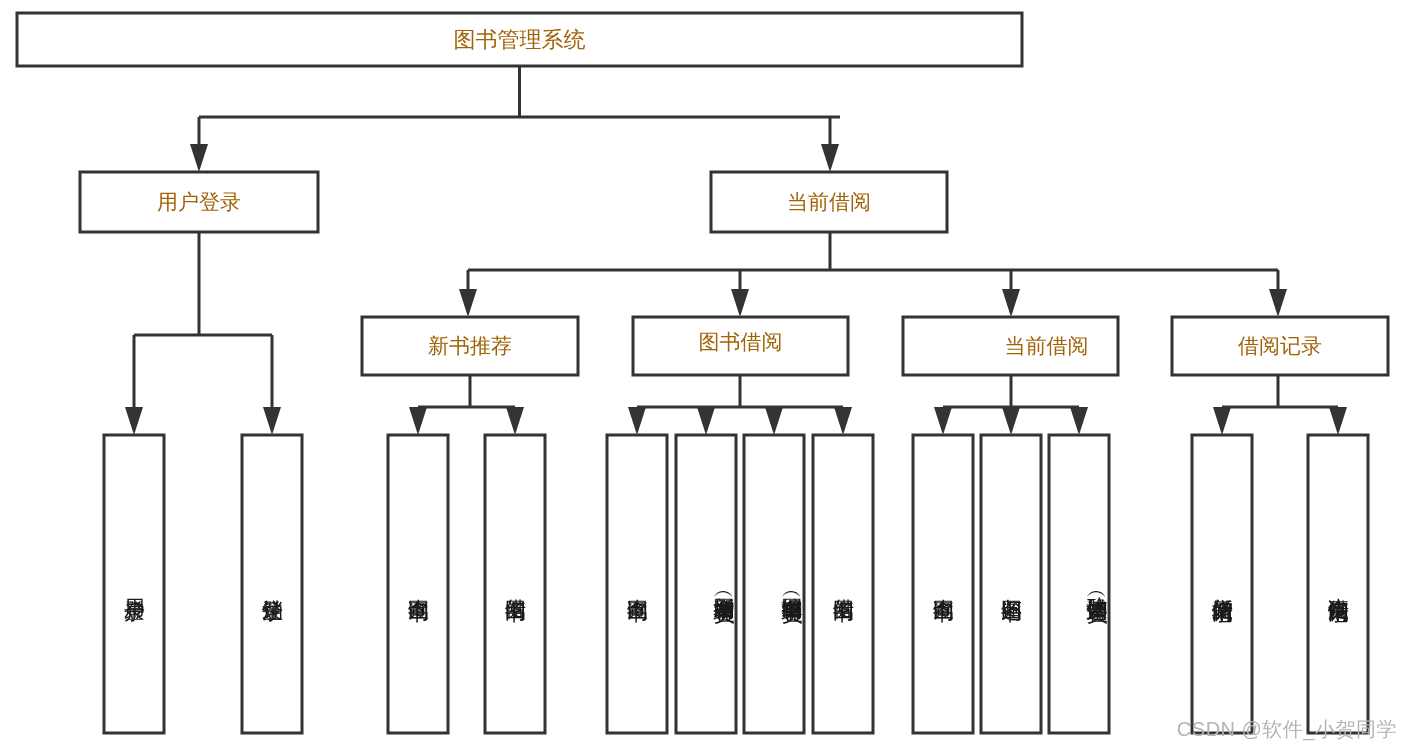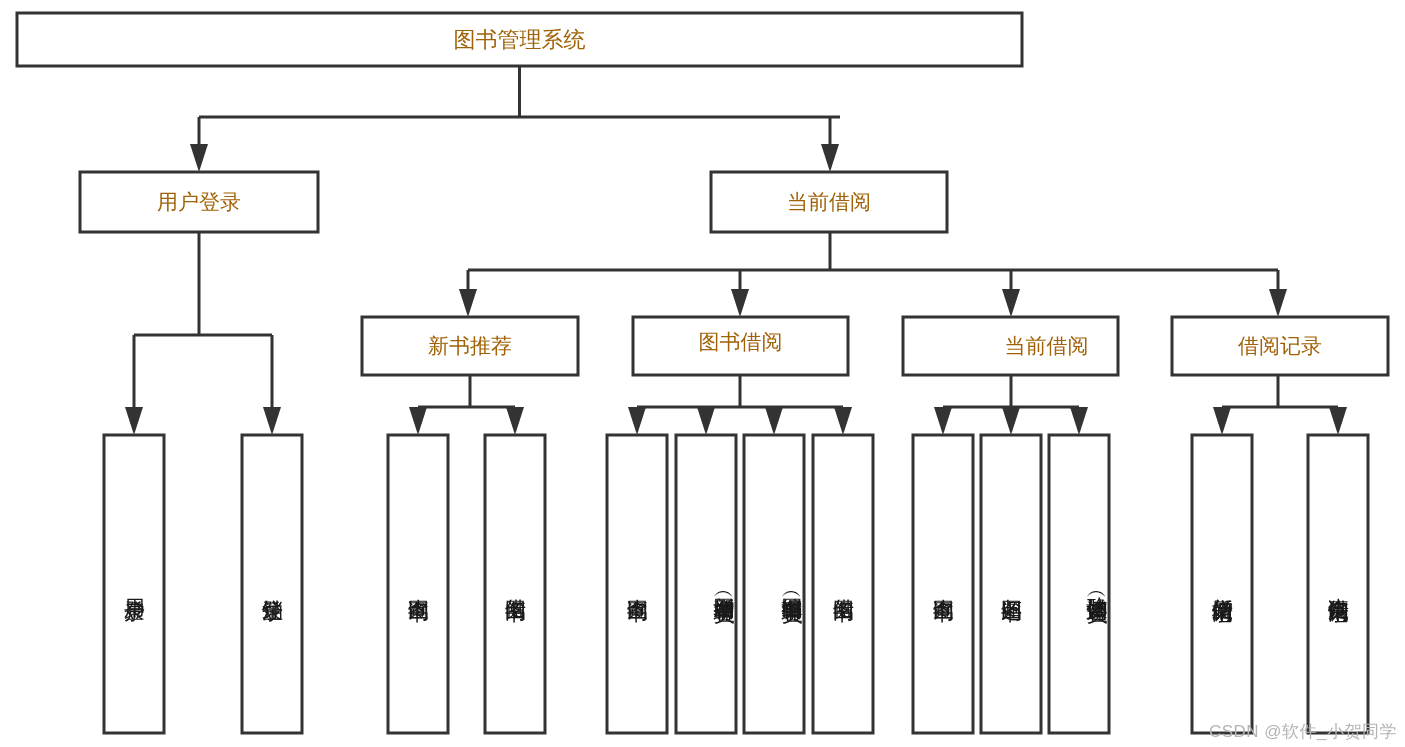--- a/index.html
+++ b/index.html
@@ -64,21 +64,21 @@
     justify-content: center;
     font-family: "Liberation Sans", sans-serif;
     color: #a16207;
     pointer-events: none;
   }
   .watermark {
     position: absolute;
     right: 8px;
     bottom: 4px;
     font-family: "Liberation Sans", sans-serif;
-    font-size: 17px;
+    font-size: 20px;
     color: #b4b4b4;
     letter-spacing: 0.5px;
     white-space: nowrap;
   }
 </style>
 </head>
 <body>
 
 <div id="diagram-root">
 

